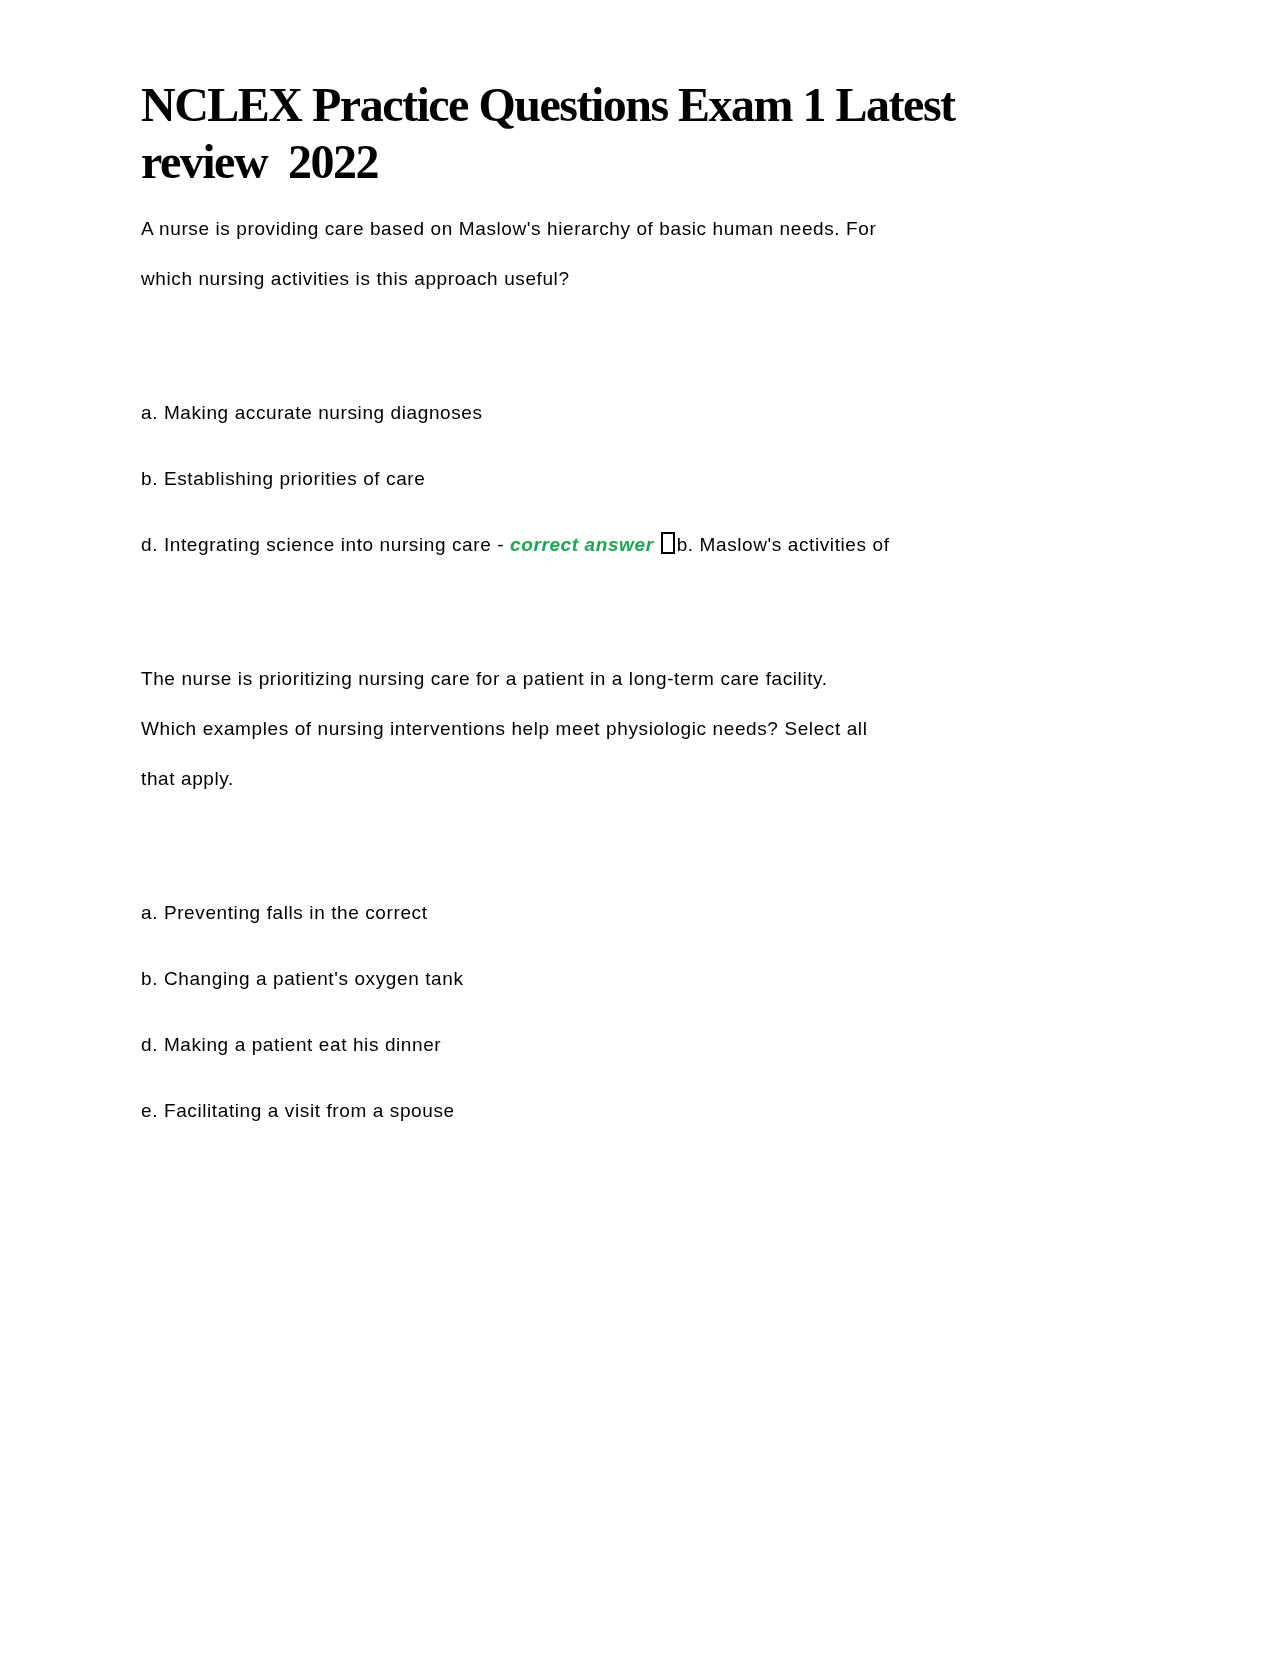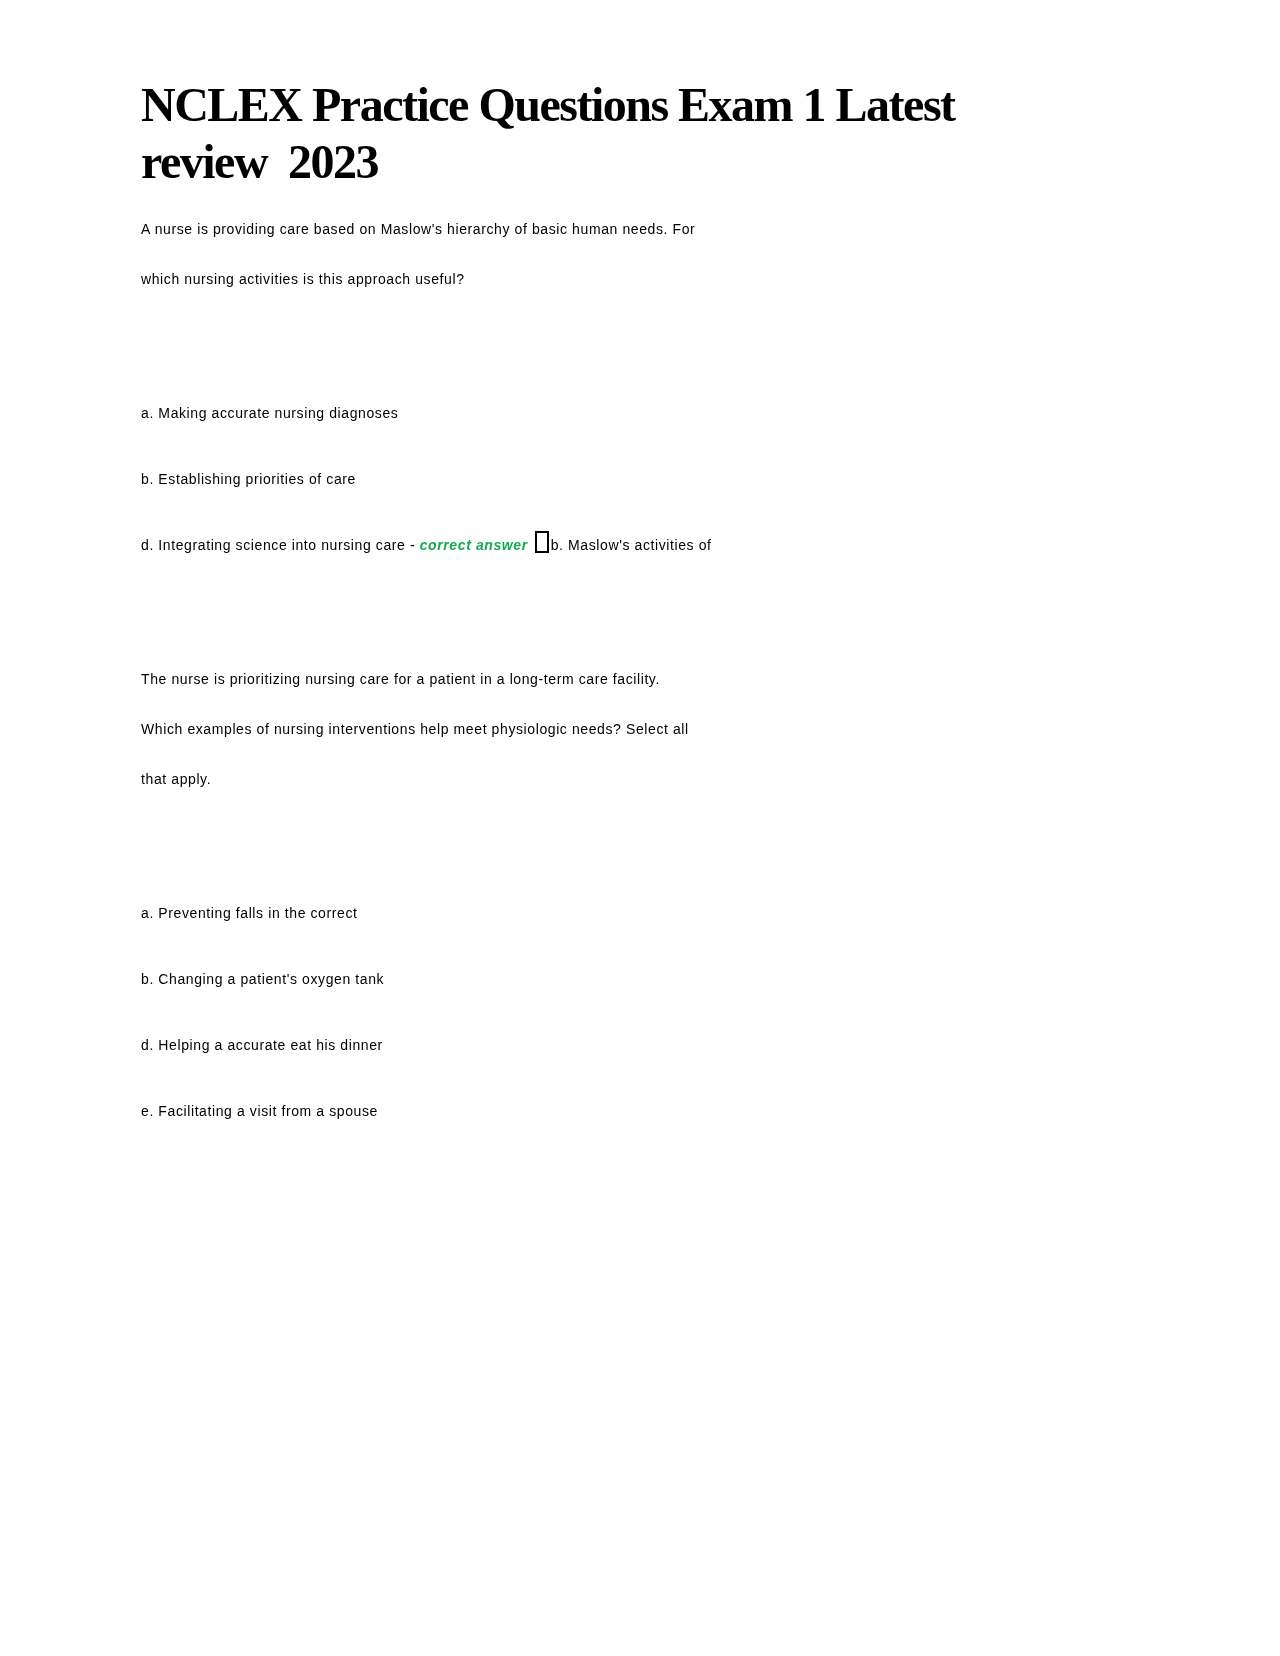--- a/index.html
+++ b/index.html
@@ -19,21 +19,21 @@
   h1.doc-title{
     font-family:"Liberation Serif", serif;
     font-weight:bold;
     font-size:48px;
     line-height:57px;
     letter-spacing:-1.5px;
     margin:0 0 14px 0;
     white-space:pre-wrap;
   }
   p.body-text{
-    font-size:14px;
+    font-size:19px;
     line-height:50px;
     letter-spacing:0.6px;
     margin:0 0 16px 0;
     white-space:pre-wrap;
   }
   .spacer{height:68px;}
   .correct-answer{
     color:var(--green);
     font-weight:bold;
     font-style:italic;
@@ -46,21 +46,21 @@
     box-sizing:border-box;
     vertical-align:-3px;
     margin-left:7px;
     margin-right:2px;
   }
 </style>
 </head>
 <body>
 
 <h1 class="doc-title">NCLEX Practice Questions Exam 1 Latest
-review  2023</h1>
+review  2022</h1>
 
 <p class="body-text">A nurse is providing care based on Maslow's hierarchy of basic human needs. For
 which nursing activities is this approach useful?</p>
 
 <div class="spacer"></div>
 
 <div>
     <p class="body-text">a. Making accurate nursing diagnoses</p>
     <p class="body-text">b. Establishing priorities of care</p>
   </div>
@@ -71,15 +71,15 @@
 
 <p class="body-text">The nurse is prioritizing nursing care for a patient in a long-term care facility.
 Which examples of nursing interventions help meet physiologic needs? Select all
 that apply.</p>
 
 <div class="spacer"></div>
 
 <div>
     <p class="body-text">a. Preventing falls in the correct</p>
     <p class="body-text">b. Changing a patient's oxygen tank</p>
-    <p class="body-text">d. Helping a accurate eat his dinner</p>
+    <p class="body-text">d. Making a patient eat his dinner</p>
     <p class="body-text">e. Facilitating a visit from a spouse</p>
   </div>
 
 </body></html>

